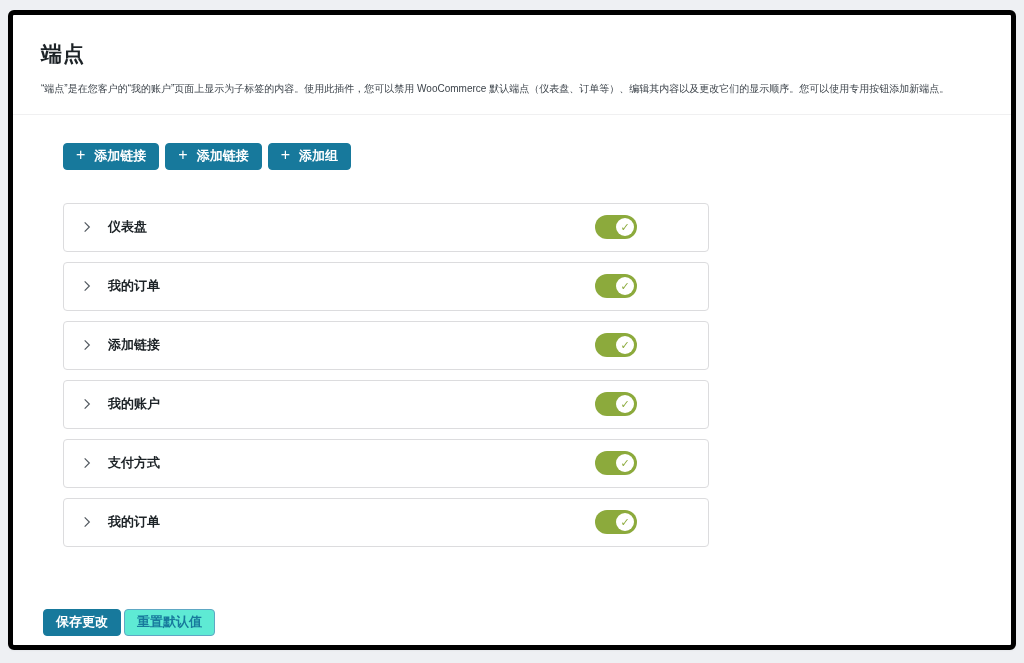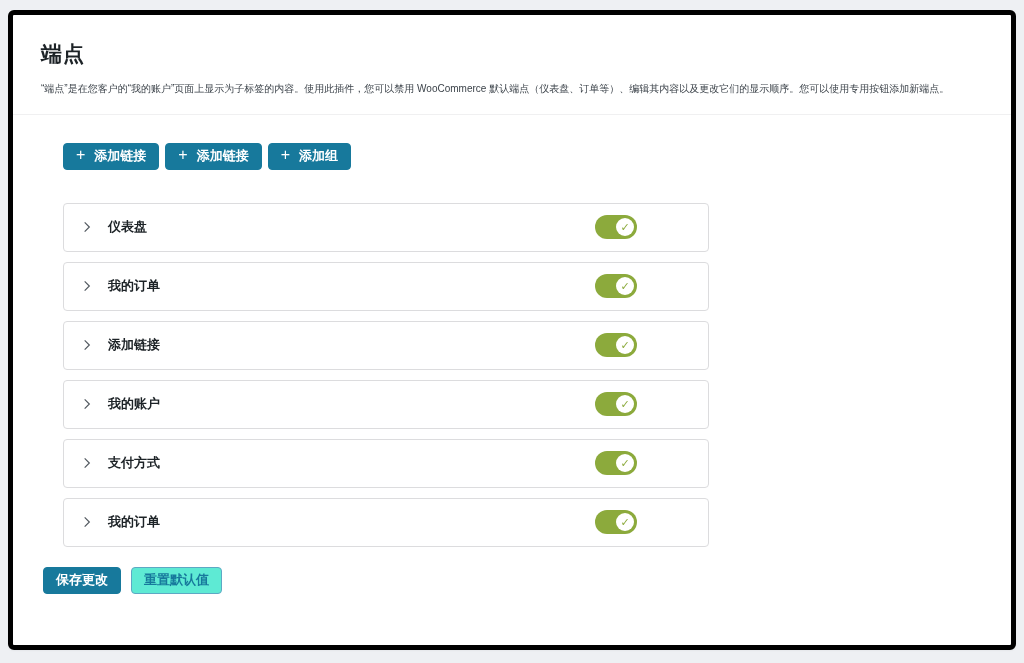--- a/index.html
+++ b/index.html
@@ -115,21 +115,21 @@
     background: #ffffff;
     border-radius: 50%;
     display: flex;
     align-items: center;
     justify-content: center;
     font-size: 11px;
     font-weight: bold;
     color: #8caa3c;
     line-height: 1;
   }
-  .footer-actions { display: flex; gap: 10px; margin-top: 20px; }
+  .footer-actions { display: flex; gap: 3px; margin-top: 62px; }
 </style>
 </head>
 <body>
 
 <div class="card">
 
   <div class="card-header">
     <h1 class="page-title">端点</h1>
     <p class="page-description">“端点”是在您客户的“我的账户”页面上显示为子标签的内容。使用此插件，您可以禁用 WooCommerce 默认端点（仪表盘、订单等）、编辑其内容以及更改它们的显示顺序。您可以使用专用按钮添加新端点。</p>
   </div>

